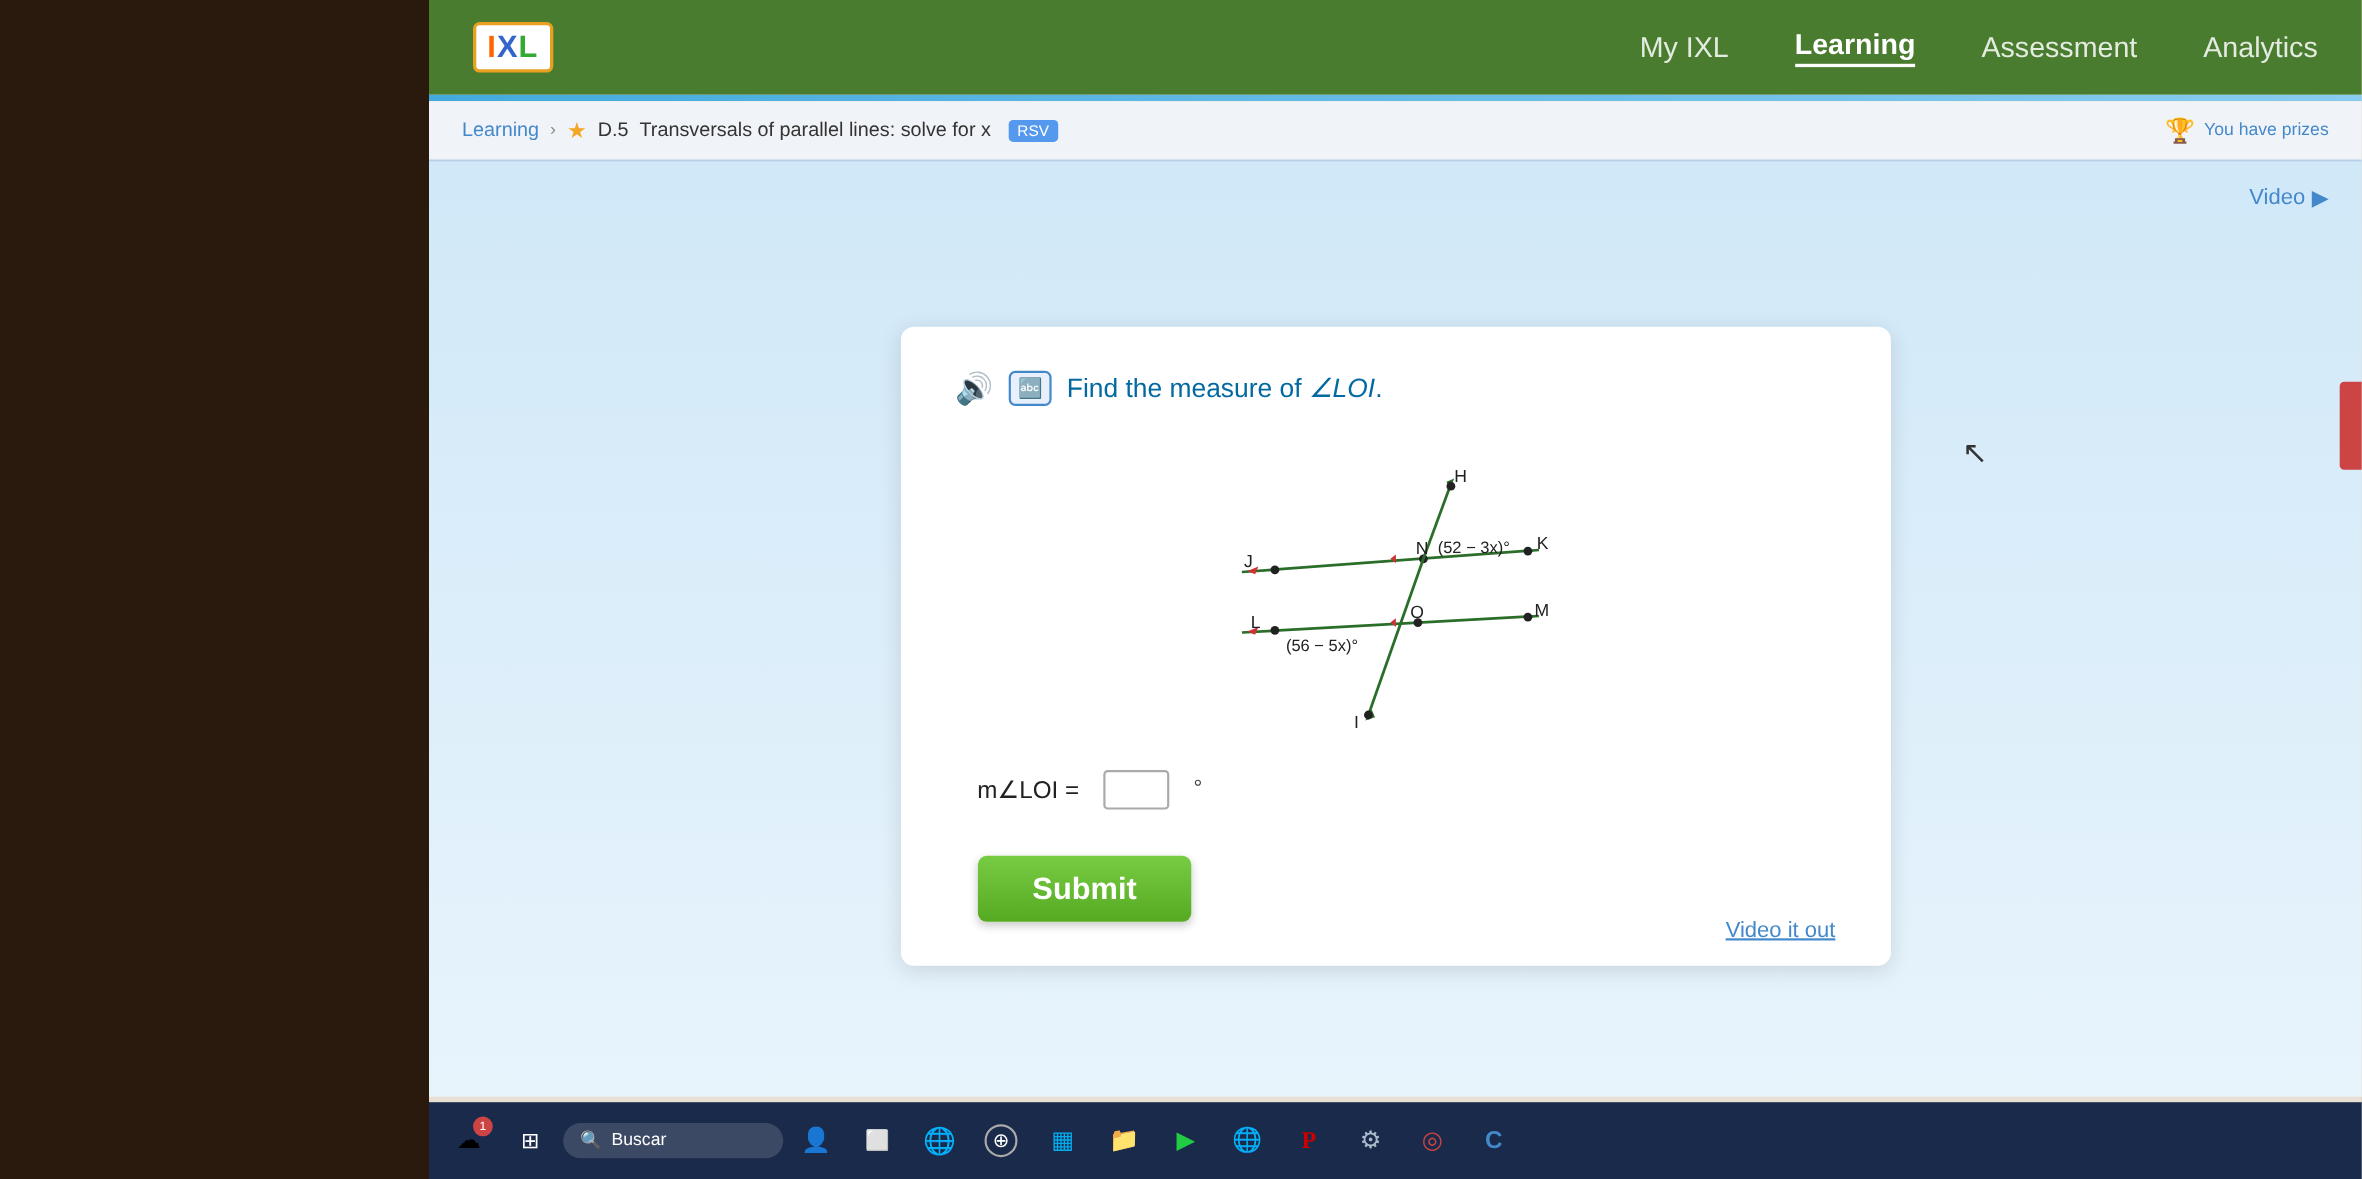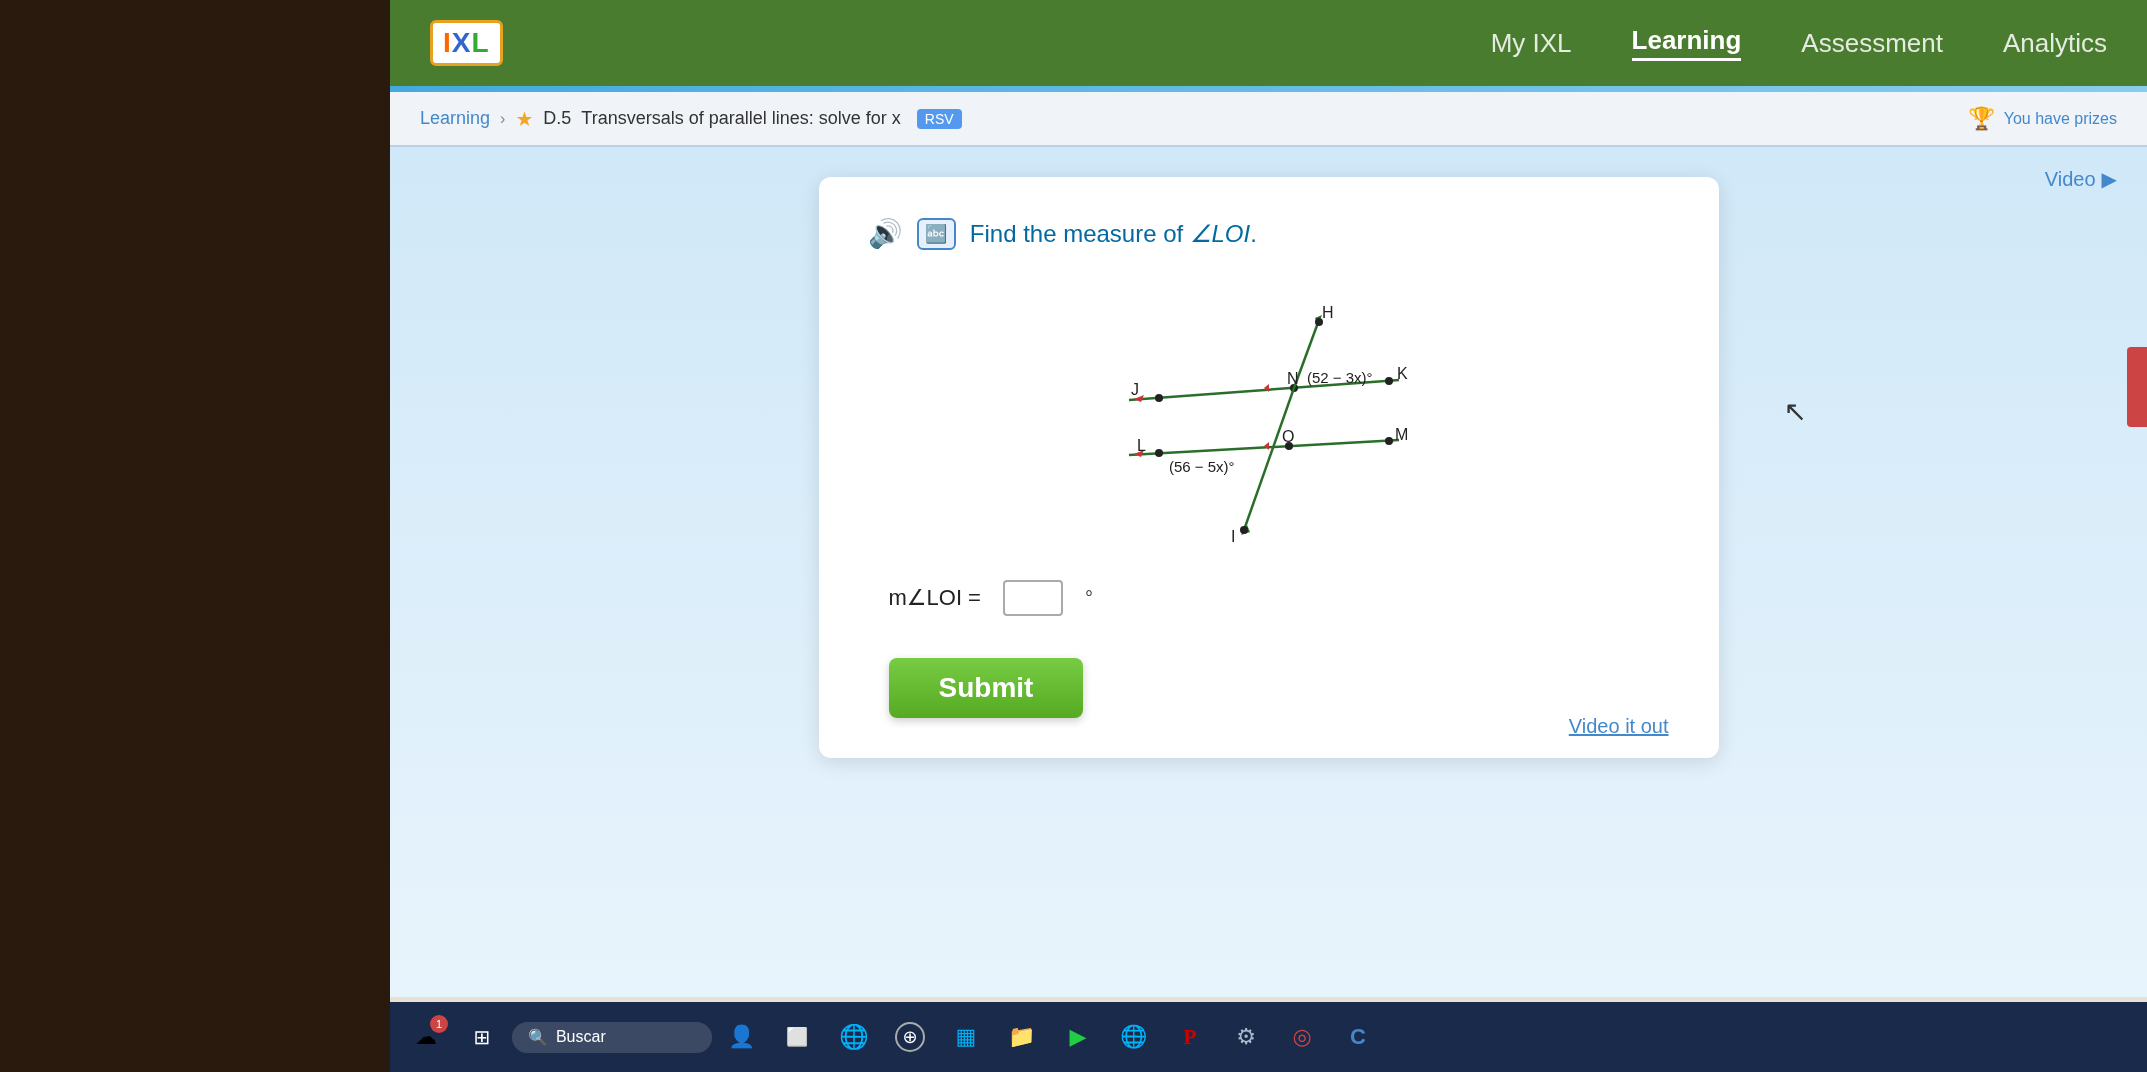--- a/index.html
+++ b/index.html
@@ -132,20 +132,21 @@
     
     .content-area {
       width: 100%;
       background: linear-gradient(180deg, #d0e8f8 0%, #e8f4fc 100%);
       min-height: 850px;
       position: relative;
       display: flex;
       flex-direction: column;
       align-items: center;
       padding-top: 20px;
+      justify-content: center;
     }
 
     .video-link {
       position: absolute;
       top: 20px;
       right: 30px;
       color: #4488cc;
       font-size: 20px;
       display: flex;
       align-items: center;

